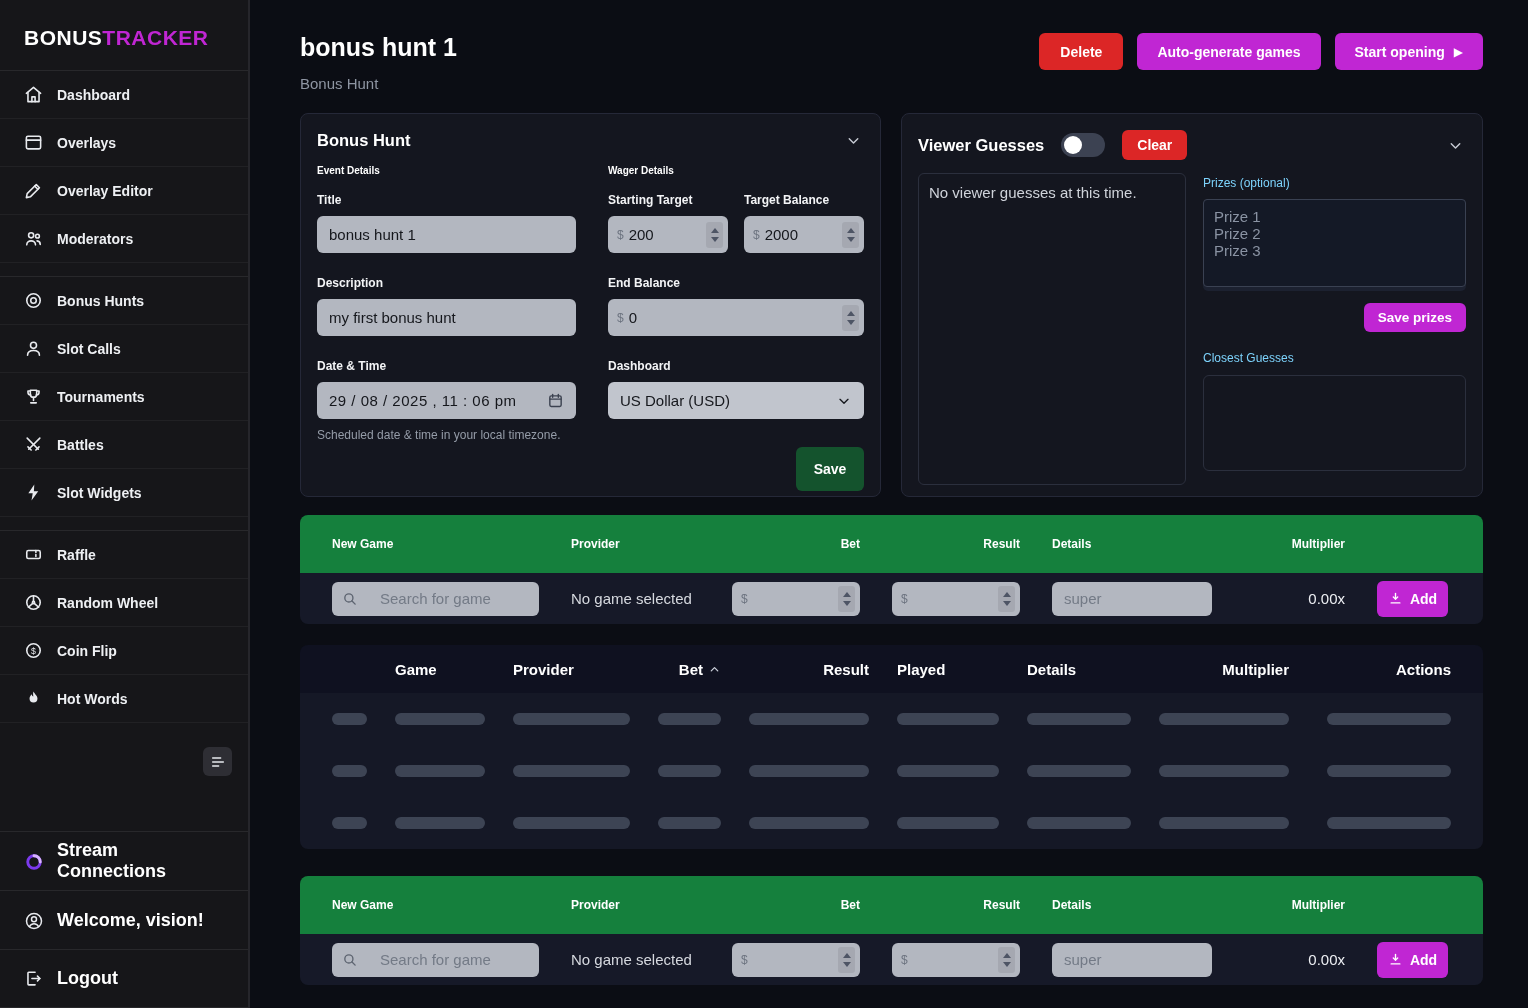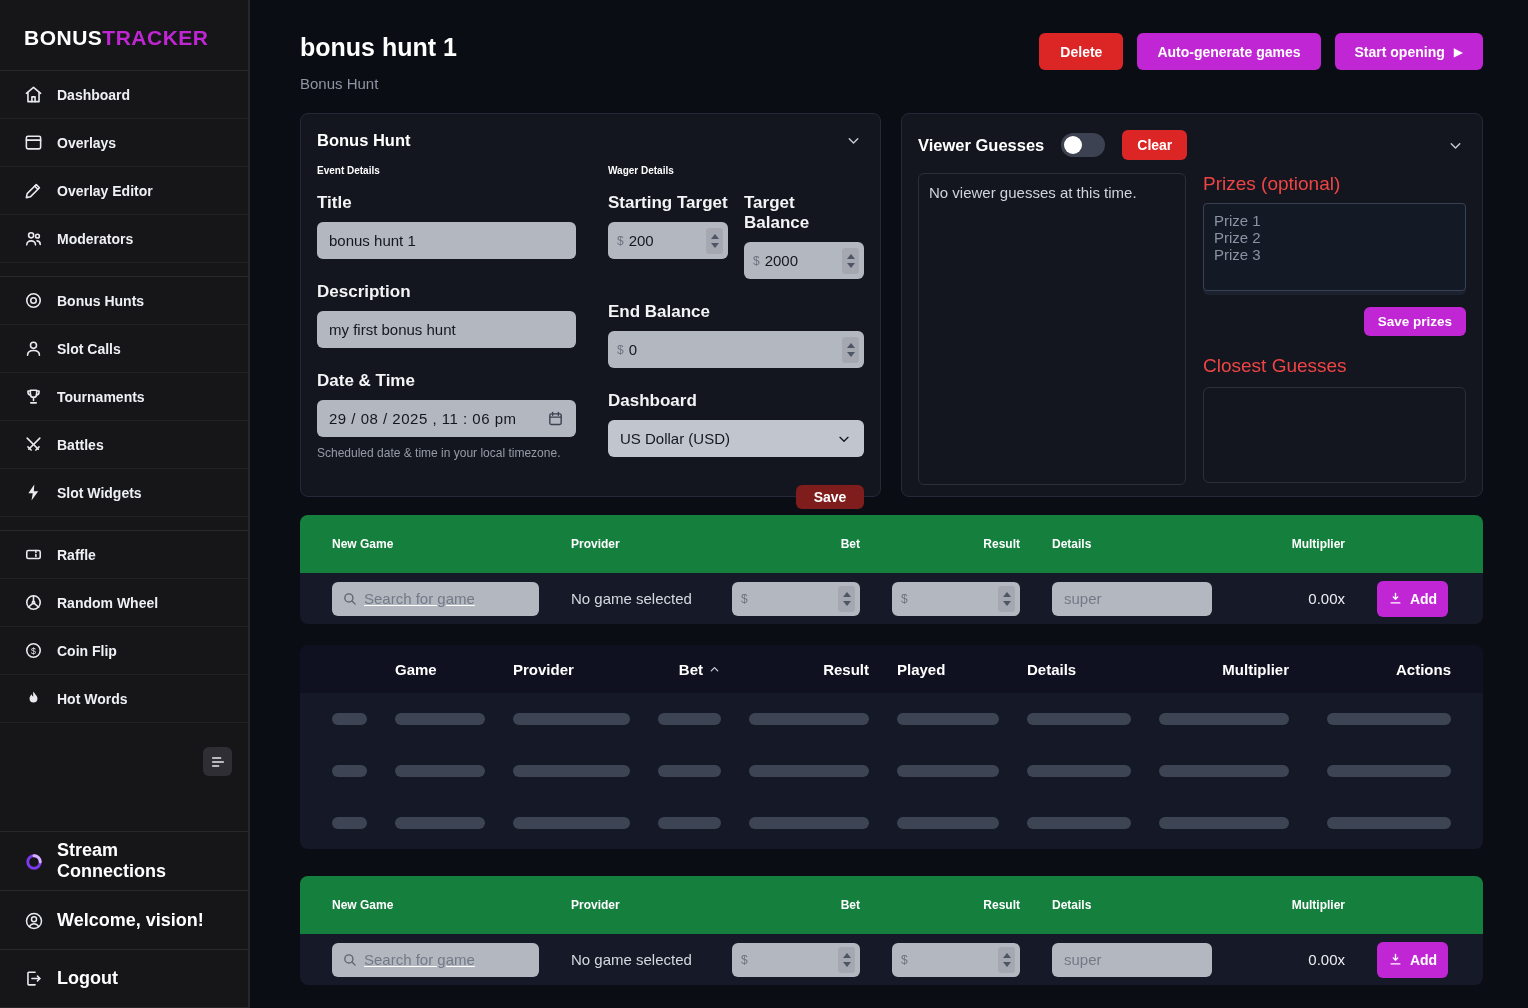--- a/index.html
+++ b/index.html
@@ -63,21 +63,21 @@
   .card-right { flex:1; }
   .card-title-row { display:flex; align-items:center; justify-content:space-between; }
   .card-title { font-size:16.5px; font-weight:700; }
   .chev-btn { background:none; border:none; color:#c6cad3; cursor:pointer; padding:2px; }
 
   .form-cols { display:flex; gap:32px; margin-top:14px; }
   .col-ev { width:263px; }
   .col-wg { flex:1; }
   .sec-head { font-size:10px; font-weight:700; margin-bottom:17px; }
   .field { margin-bottom:23px; }
-  .f-label { font-size:17px; font-weight:700; color:#f3f4f6; margin-bottom:9px; }
+  .f-label { font-size:12px; font-weight:700; color:#f3f4f6; margin-bottom:9px; }
   .txt-input {
     width:100%; height:37px; background:#b3b7c0; border:none; border-radius:6px;
     padding:0 12px; font-size:15px; color:#15171c; font-family:inherit; outline:none;
   }
   .txt-input::placeholder { color:#737a86; }
   .date-input {
     display:flex; align-items:center; justify-content:space-between; cursor:text;
   }
   .date-input span.dval { color:#15171c; font-size:15px; letter-spacing:.5px; }
   .cal-ico { color:#3c4250; }
@@ -100,36 +100,36 @@
   .tri-up { width:0; height:0; border-left:4px solid transparent; border-right:4px solid transparent; border-bottom:5px solid #4e5565; }
   .tri-down { width:0; height:0; border-left:4px solid transparent; border-right:4px solid transparent; border-top:5px solid #4e5565; }
 
   .select-input {
     height:37px; background:#c1c5cd; border-radius:6px; display:flex; align-items:center;
     justify-content:space-between; padding:0 12px; cursor:pointer;
   }
   .select-input span { font-size:15px; color:#15171c; }
   .sel-chev { color:#4a515f; }
   .save-row { display:flex; justify-content:flex-end; margin-top:28px; }
-  .btn-save { width:68px; height:24px; background:#7f1d1d; }
+  .btn-save { width:68px; height:44px; background:#14532d; }
 
   
   .vg-head { display:flex; align-items:center; }
   .vg-title { font-size:16.5px; font-weight:700; }
   .toggle { width:44px; height:24px; border-radius:12px; background:#3c4252; position:relative; margin-left:17px; cursor:pointer; flex:none; }
   .toggle .knob { position:absolute; left:3px; top:3px; width:18px; height:18px; border-radius:50%; background:#fff; }
   .btn-clear { background:#dc2626; height:30px; padding:0 15px; margin-left:17px; }
   .vg-chev { margin-left:auto; }
   .vg-body { display:flex; gap:17px; margin-top:13px; }
   .guess-box {
     width:268px; height:312px; border:1px solid #2b2f3d; border-radius:6px;
     padding:10px 10px; font-size:15px; color:#cfd3da;
   }
   .vg-right { flex:1; }
-  .prizes-label, .closest-label { font-size:19px; color:#ef4444; }
+  .prizes-label, .closest-label { font-size:12px; color:#7dd3fc; }
   .prizes-wrap { margin-top:8px; background:#1c2130; border-radius:5px; }
   .prizes-area {
     width:100%; height:88px; background:#141926; border:1px solid #3a4152; border-radius:4px;
     color:#cbd2dd; font-size:15px; padding:8px 10px; resize:none; font-family:inherit; outline:none;
   }
   .prizes-area::placeholder { color:#8a93a3; }
   .prizes-save-row { display:flex; justify-content:flex-end; margin-top:12px; }
   .btn-save-prizes { background:#c026d3; height:29px; padding:0 14px; font-size:13.5px; }
   .closest-label { display:block; margin-top:19px; }
   .closest-box { margin-top:10px; height:96px; border:1px solid #2b2f3d; border-radius:6px; }
@@ -140,21 +140,21 @@
   .ng-panel.bottom { margin-top:27px; }
   .ng-grid {
     display:grid; grid-template-columns:207px 129px 128px 128px 160px 101px 71px;
     column-gap:32px; align-items:center; padding:0 32px;
   }
   .ng-head { background:#15803d; height:58px; font-size:12px; font-weight:700; color:#fff; }
   .ng-row { background:#161928; height:51px; }
   .t-right { text-align:right; }
   .search-box {
     height:34px; background:#b3b7c0; border-radius:6px; display:flex; align-items:center;
-    gap:7px; padding:0 10px;text-decoration:underline;
+    gap:23px; padding:0 10px;
   }
   .search-ico { color:#5d6470; flex:none; }
   .search-box input {
     flex:1; min-width:0; background:transparent; border:none; outline:none;
     font-size:15px; color:#15171c; font-family:inherit;
   }
   .search-box input::placeholder { color:#737a86; }
   .no-game { font-size:15px; color:#d6d9df; }
   .details-input { height:34px; }
   .mult-val { font-size:15px; color:#eceef2; text-align:right; }

